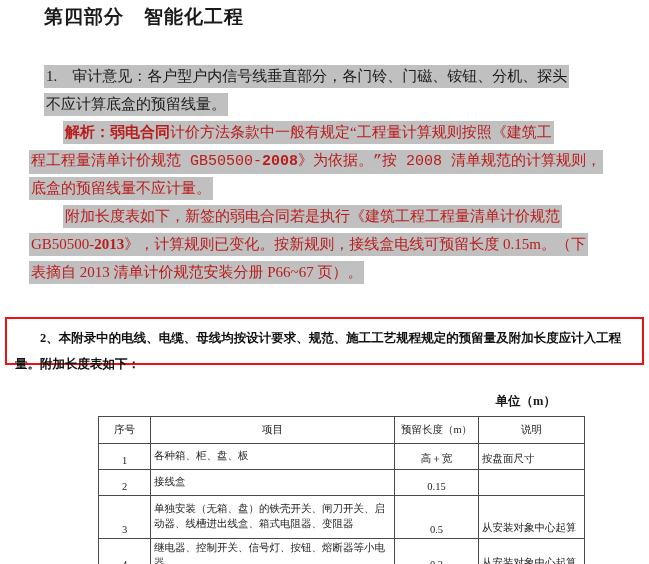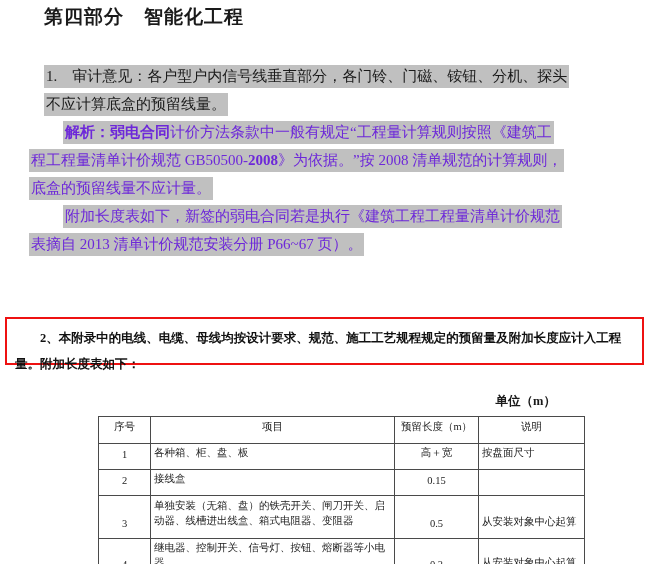--- a/index.html
+++ b/index.html
@@ -11,21 +11,21 @@
   }
   .page-title{
     position:absolute;left:44px;top:4px;margin:0;
     font-size:19px;font-weight:bold;letter-spacing:1px;
   }
   
   .para-block{position:absolute;left:29px;top:62px;width:612px;}
   .line{height:28px;line-height:28px;white-space:nowrap;font-size:15px;}
   .line .hl{background:#c0c0c0;padding:3px 2px 4px 2px;}
   .b{font-weight:bold;}
-  .blue{color:#6d28d9;}
+  .blue{color:#b91c1c;}
   
   .notice{
     position:absolute;left:5px;top:317px;width:639px;height:48px;
     box-sizing:border-box;border:2px solid #ee1111;background:#ffffff;
   }
   .notice p{
     margin:6px 8px 0 8px;font-size:12.5px;font-weight:bold;
     line-height:26px;text-indent:25px;color:#111;
   }
   
@@ -37,21 +37,21 @@
     position:absolute;left:50%;transform:translateX(-50%);white-space:nowrap;
   }
   .tbl-caption .cap-unit{position:absolute;right:0;white-space:nowrap;}
   
   table.wire{
     position:absolute;left:98px;top:416px;width:458px;
     border-collapse:collapse;table-layout:fixed;
     font-size:10.5px;color:#222;
   }
   table.wire th,table.wire td{
-    border:1px solid #4a4a4a;padding:1px 3px 9px 3px;
+    border:1px solid #4a4a4a;padding:1px 3px 3px 3px;
     overflow:hidden;
   }
   table.wire th{font-weight:normal;text-align:center;vertical-align:middle;line-height:13px;}
   thead tr{height:27px;}
   tbody tr:nth-child(1){height:26px;}
   tbody tr:nth-child(2){height:26px;}
   tbody tr:nth-child(3){height:43px;}
   tbody tr:nth-child(4){height:22px;}
   .col-no{width:45px;text-align:center;vertical-align:bottom;}
   .col-item{width:237px;text-align:left;vertical-align:middle;padding-left:7px;line-height:15px;}
@@ -60,23 +60,24 @@
 </style>
 </head>
 <body>
 
 <h1 class="page-title">第四部分　智能化工程</h1>
 
 <div class="para-block" id="para-lines">
     <div class="line"><span class="hl" style="margin-left: 15px;"><span>1.　审计意见：各户型户内信号线垂直部分，各门铃、门磁、铵钮、分机、探头</span></span></div>
     <div class="line"><span class="hl" style="margin-left: 15px;"><span>不应计算底盒的预留线量。</span></span></div>
     <div class="line"><span class="hl" style="margin-left: 34px;"><span class="b blue">解析：弱电合同</span><span class="blue">计价方法条款中一般有规定“工程量计算规则按照《建筑工</span></span></div>
-    <div class="line"><span class="hl" style="margin-left: 0px;"><span class="blue">程工程量清单计价规范 GB50500-</span><span class="b blue">2008</span><span class="blue">》为依据。”按 2008 清单规范的计算规则，</span></span></div>
+    <div class="line"><span class="hl" style="margin-left: 0px; font-family: Liberation Mono, monospace;"><span class="blue">程工程量清单计价规范 GB50500-</span><span class="b blue">2008</span><span class="blue">》为依据。”按 2008 清单规范的计算规则，</span></span></div>
     <div class="line"><span class="hl" style="margin-left: 0px; text-align: right;"><span class="blue">底盒的预留线量不应计量。</span></span></div>
     <div class="line"><span class="hl" style="margin-left: 34px;"><span class="blue">附加长度表如下，新签的弱电合同若是执行《建筑工程工程量清单计价规范</span></span></div>
+    <div class="line"><span class="hl" style="margin-left: 0px;"><span class="blue">GB50500-</span><span class="b blue">2013</span><span class="blue">》，计算规则已变化。按新规则，接线盒电线可预留长度 0.15m。（下</span></span></div>
     <div class="line"><span class="hl" style="margin-left: 0px;"><span class="blue">表摘自 2013 清单计价规范安装分册 P66~67 页）。</span></span></div>
   </div>
 
 <div class="notice">
   <p>2、本附录中的电线、电缆、母线均按设计要求、规范、施工工艺规程规定的预留量及附加长度应计入工程量。附加长度表如下：</p>
 </div>
 
 <div class="tbl-caption">
   <span class="cap-unit">单位（m）</span>
 </div>

